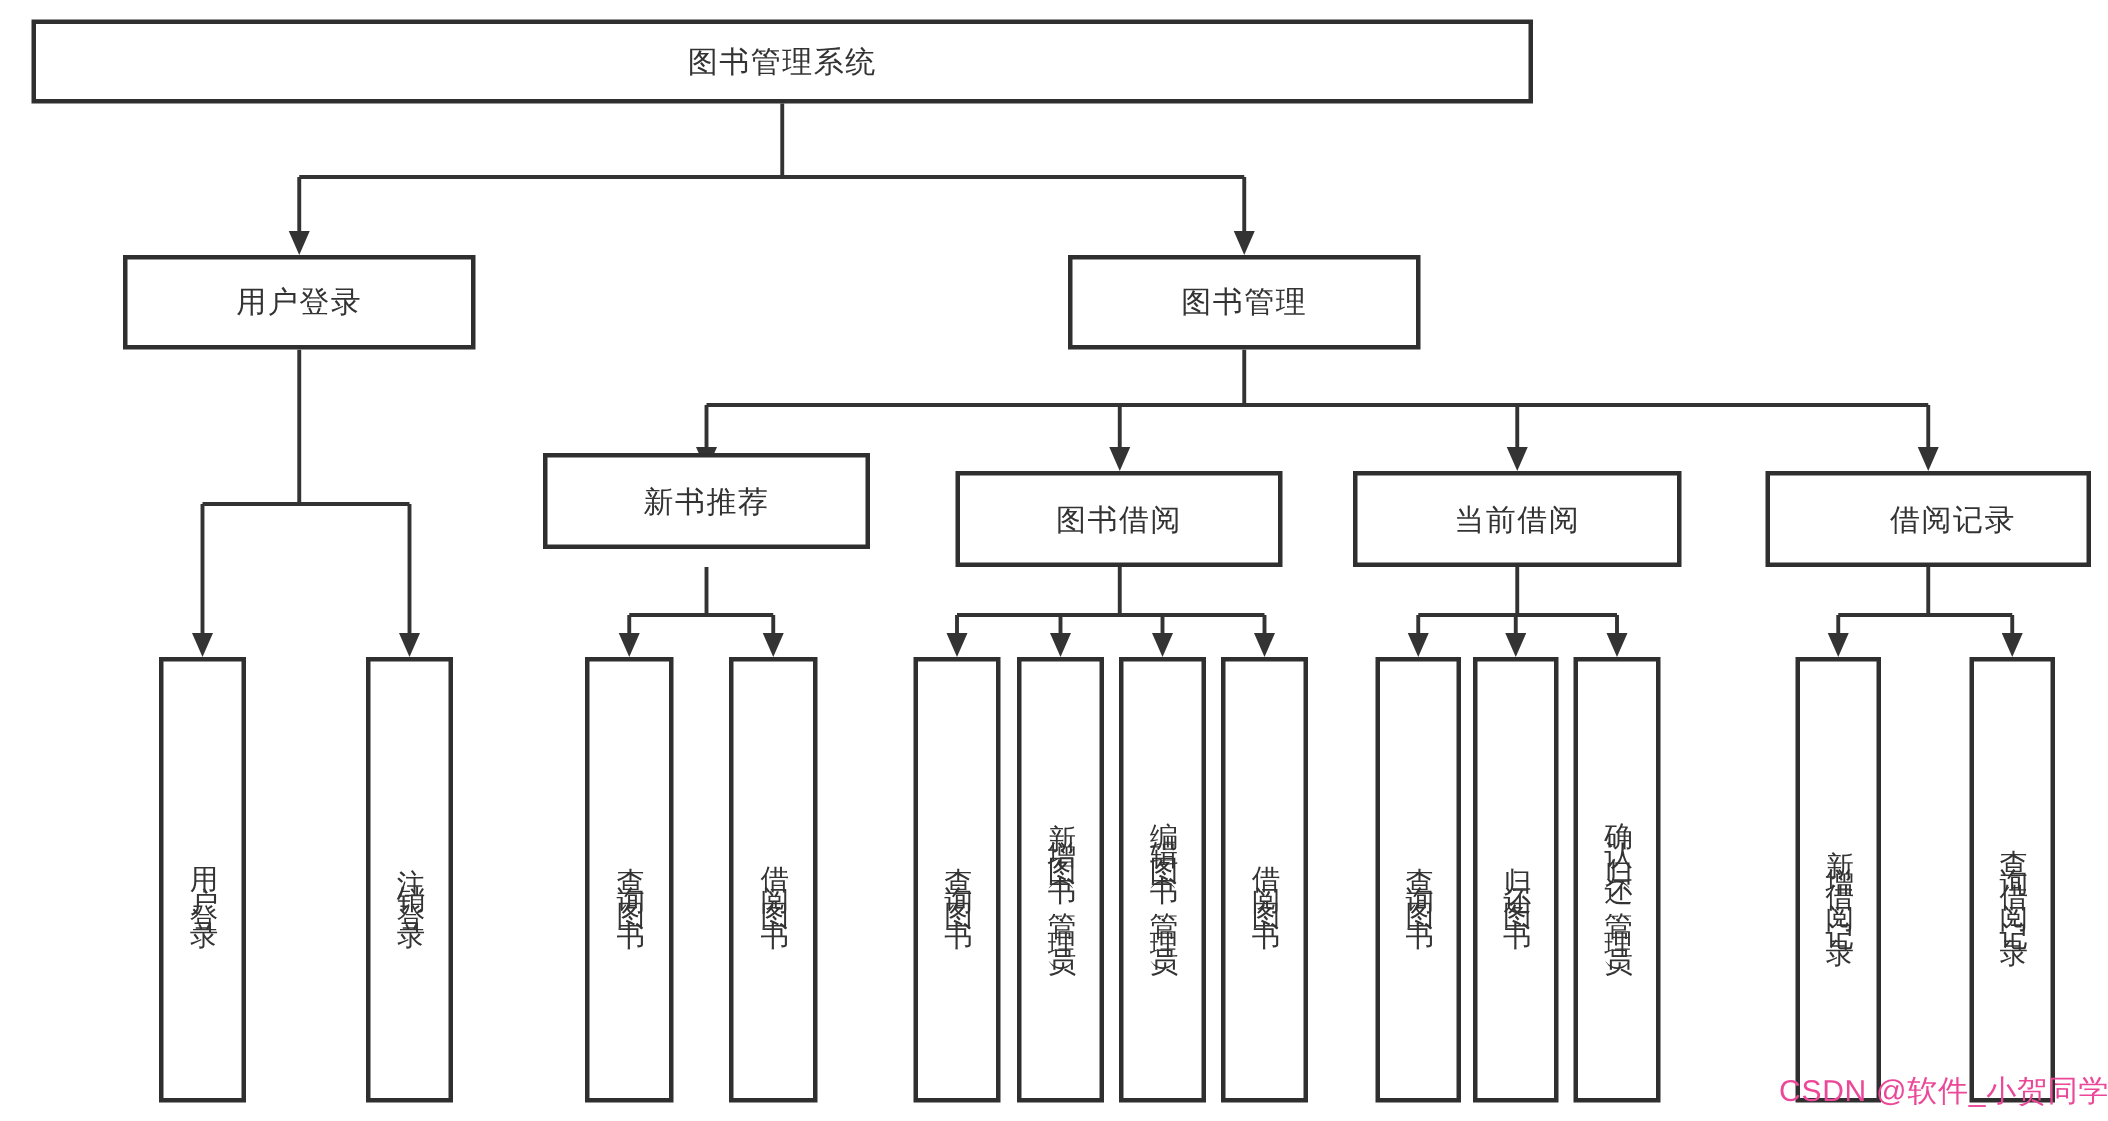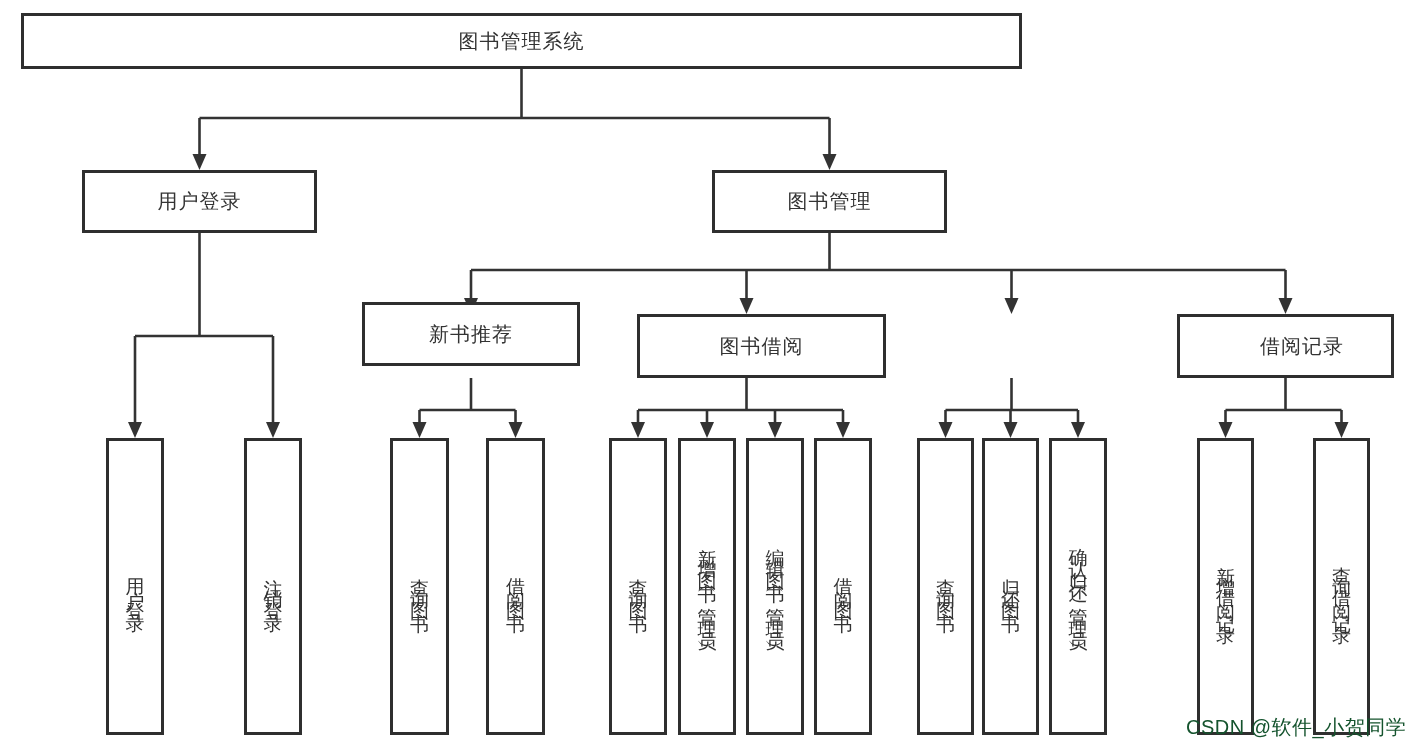--- a/index.html
+++ b/index.html
@@ -37,21 +37,21 @@
     text-orientation: mixed;
     font-size: 19px;
     letter-spacing: 12px;
     line-height: 1.15;
   }
   
   .n-root        { left: 21px;   top: 13px;  width: 1001px; height: 56px; }
   .n-user-login  { left: 82px;   top: 170px; width: 235px;  height: 63px; }
   .n-book-mgmt   { left: 712px;  top: 170px; width: 235px;  height: 63px; }
   .n-new-book    { left: 362px;  top: 302px; width: 218px;  height: 64px; }
-  .n-book-borrow { left: 637px;  top: 314px; width: 249px;  height: 64px; }
+  .n-book-borrow { left: 637px;  top: 314px; width: 218px;  height: 64px; }
   .n-cur-borrow  { left: 902px;  top: 314px; width: 219px;  height: 64px; }
   .n-borrow-rec  { left: 1177px; top: 314px; width: 217px;  height: 64px; padding-left: 33px; }
   
   .vbox { top: 438px; height: 297px; }
   .lf-1  { left: 106px;  width: 58px; }
   .lf-2  { left: 244px;  width: 58px; }
   .lf-3  { left: 390px;  width: 59px; }
   .lf-4  { left: 486px;  width: 59px; }
   .lf-5  { left: 609px;  width: 58px; }
   .lf-6  { left: 678px;  width: 58px; }
@@ -61,21 +61,21 @@
   .lf-10 { left: 982px;  width: 57px; }
   .lf-11 { left: 1049px; width: 58px; }
   .lf-12 { left: 1197px; width: 57px; }
   .lf-13 { left: 1313px; width: 57px; }
   .watermark {
     position: absolute;
     left: 1186px;
     top: 714px;
     font-size: 20px;
     letter-spacing: 0.5px;
-    color: #14532d;
+    color: #ec4899;
     white-space: nowrap;
     z-index: 5;
   }
 </style>
 </head>
 <body>
 
 <div class="stage">
 
   <svg class="connectors" width="1405" height="747" viewBox="0 0 1405 747" xmlns="http://www.w3.org/2000/svg">
@@ -154,20 +154,23 @@
   <div class="box hbox n-book-mgmt">
     <span class="label">图书管理</span>
   </div>
 
   <div class="box hbox n-new-book">
     <span class="label">新书推荐</span>
   </div>
   <div class="box hbox n-book-borrow">
     <span class="label">图书借阅</span>
   </div>
+  <div class="box hbox n-cur-borrow">
+    <span class="label">当前借阅</span>
+  </div>
   <div class="box hbox n-borrow-rec">
     <span class="label">借阅记录</span>
   </div>
 
   <div class="box vbox lf-1">
     <span class="label">用户登录</span>
   </div>
   <div class="box vbox lf-2">
     <span class="label">注销登录</span>
   </div>

